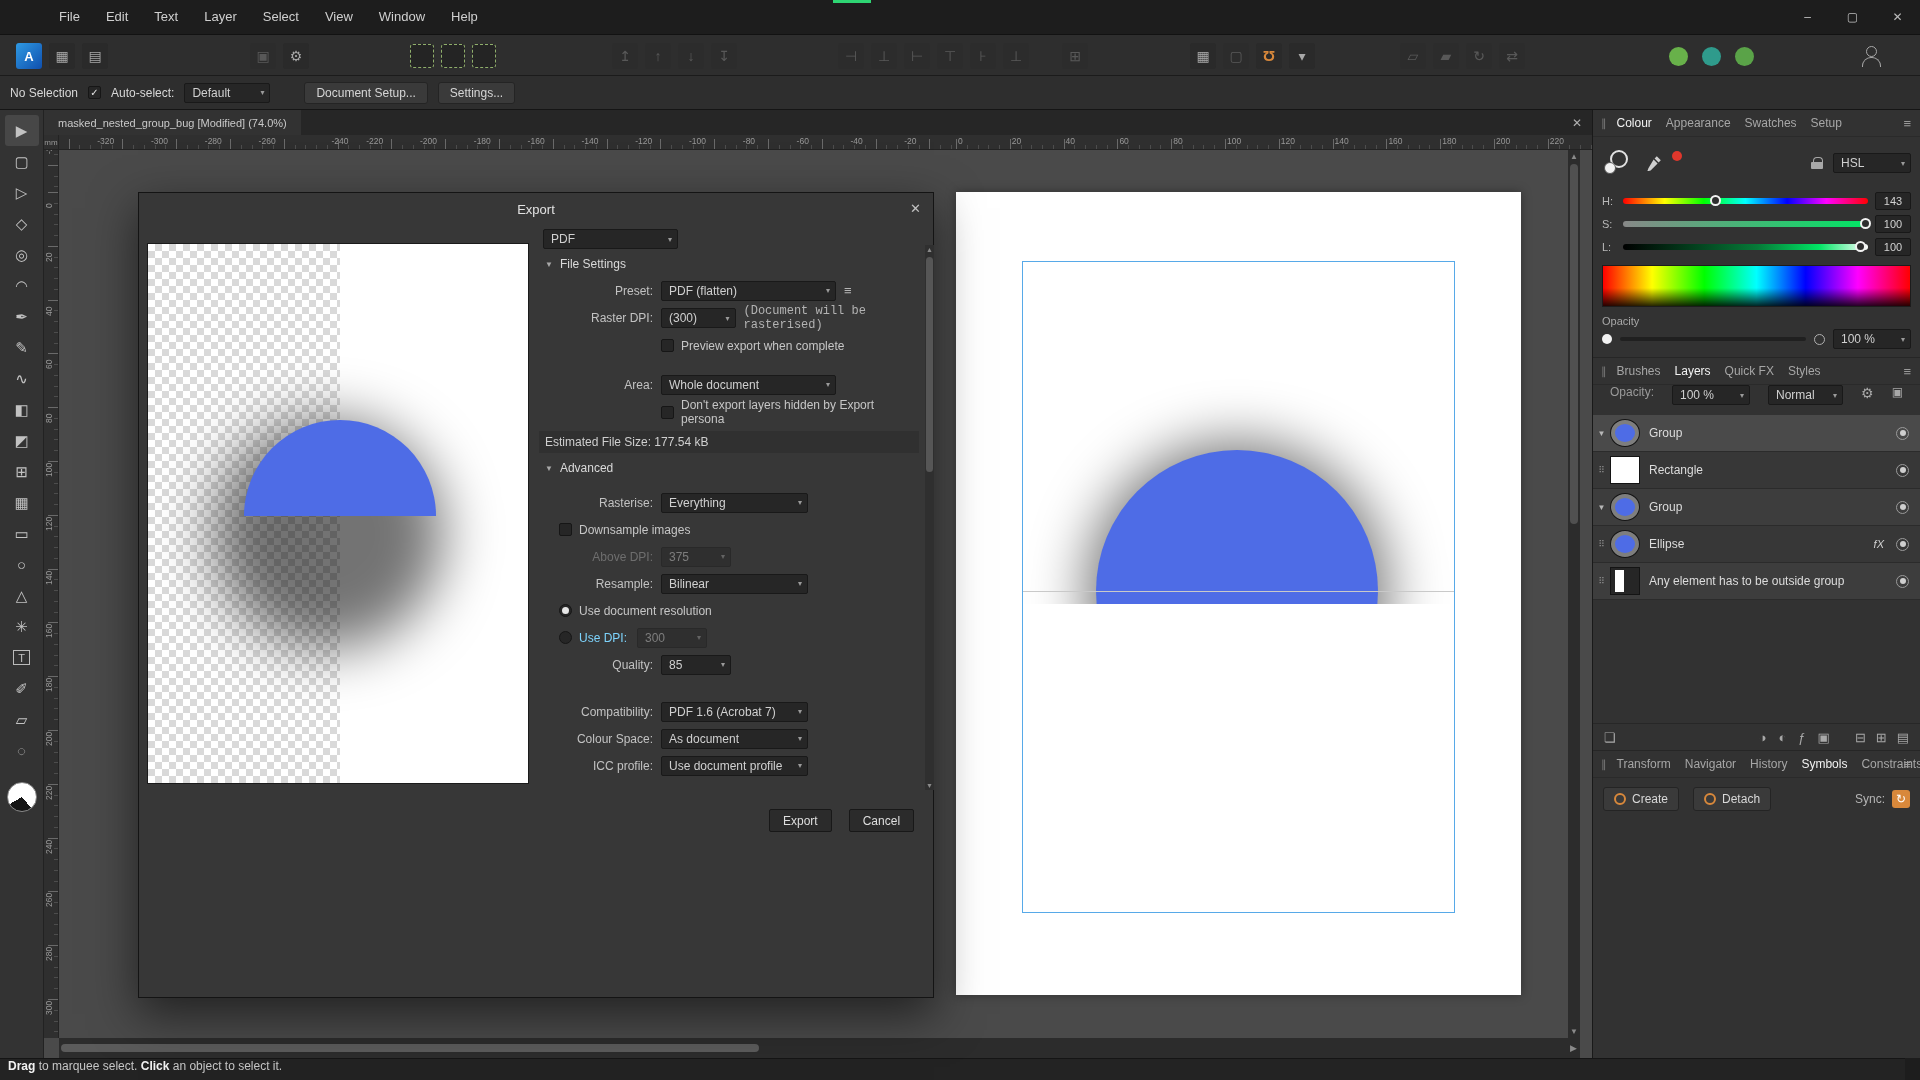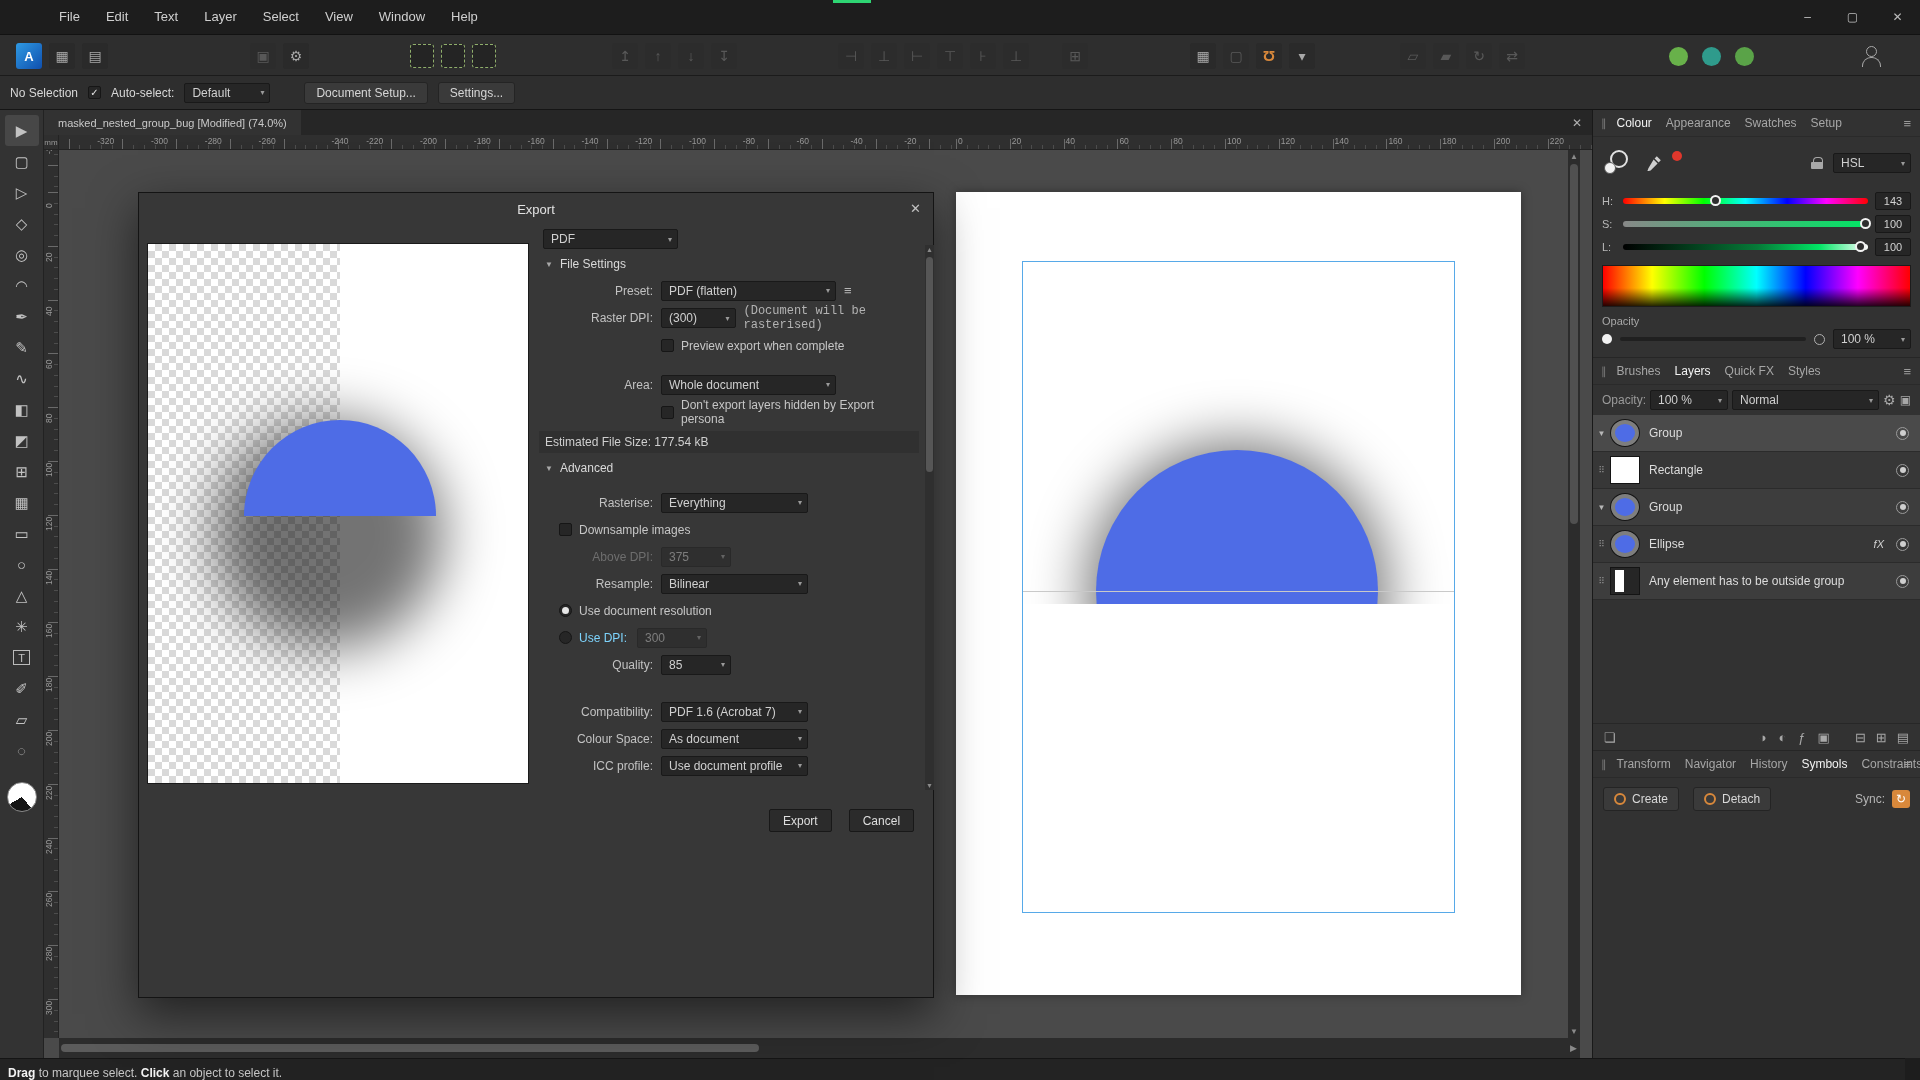--- a/index.html
+++ b/index.html
@@ -146,21 +146,21 @@
 .slthumb{position:absolute;top:-3px;width:11px;height:11px;border-radius:50%;background:#2e2e2e;border:2px solid #f2f2f2;margin-left:-6px;}
 .slval{width:36px;height:18px;background:#262626;border:1px solid #181818;border-radius:2px;color:#d2d2d2;font-size:11px;display:flex;align-items:center;justify-content:center;flex:none;}
 .spectrum{margin:7px 9px 0 9px;height:42px;border:1px solid #1c1c1c;
  background:linear-gradient(to bottom,rgba(255,255,255,.0) 0%,rgba(0,0,0,0) 55%,rgba(0,0,0,.85) 100%),linear-gradient(to right,#f00 0%,#ff0 16%,#0f0 33%,#0ff 50%,#00f 66%,#f0f 83%,#f00 100%);}
 .op-label{padding:8px 0 2px 9px;color:#a8a8a8;font-size:11px;}
 .op-row{display:flex;align-items:center;gap:8px;padding:0 9px 8px 9px;}
 .op-thumb{width:10px;height:10px;border-radius:50%;background:#f2f2f2;flex:none;}
 .op-track{flex:1;height:4px;border-radius:2px;background:#202020;}
 .op-ring{width:11px;height:11px;border-radius:50%;border:1.5px solid #b0b0b0;flex:none;}
 .psep{height:1px;background:#262626;}
-.lhead{display:flex;align-items:center;gap:4px;height:30px;padding:0 9px;}
+.lhead{display:flex;align-items:flex-start;gap:18px;height:30px;padding:0 17px;}
 .lhead .lab{color:#9a9a9a;}
 .dd.blend{flex:1;justify-content:space-between;}
 .gearglyph{color:#a8a8a8;font-size:14px;}
 .sqglyph{color:#a8a8a8;font-size:12px;}
 .layer-list{}
 .lrow{height:37px;display:flex;align-items:center;position:relative;border-bottom:1px solid #2b2b2b;background:#3d3d3d;}
 .lrow.child{background:#373737;}
 .lrow.selected{background:#4a4a4a;}
 .lchev{width:17px;text-align:center;color:#b8b8b8;font-size:8px;flex:none;}
 .lhandle{width:17px;text-align:center;color:#8d8d8d;font-size:9px;flex:none;}
@@ -177,21 +177,21 @@
 .lfooter{height:27px;border-top:1px solid #272727;display:flex;align-items:center;padding:0 8px;gap:5px;}
 .ficon{color:#a8a8a8;font-size:13px;padding:0 3px;}
 .fmid{margin-left:auto;display:flex;gap:6px;}
 .fright{display:flex;gap:4px;margin-left:14px;}
 .sym-content{display:flex;align-items:center;gap:14px;padding:9px 10px;}
 .sym-btn{background:#3a3a3a;border:1px solid #242424;border-radius:3px;height:24px;padding:0 10px;display:inline-flex;align-items:center;gap:6px;color:#d8d8d8;}
 .sym-dot{width:12px;height:12px;border-radius:50%;border:2px solid var(--orange);display:inline-block;}
 .sync-wrap{margin-left:auto;display:flex;align-items:center;gap:7px;color:#b5b5b5;}
 .sync-ic{width:18px;height:18px;border-radius:3px;background:var(--orange);color:#fff;display:flex;align-items:center;justify-content:center;font-size:12px;}
 
-.statusbar{position:absolute;left:0;bottom:0;right:15px;height:22px;background:#232323;border-top:1px solid #151515;display:flex;align-items:flex-end;padding-left:8px;font-size:12px;color:#c6c6c6;}
+.statusbar{position:absolute;left:0;bottom:0;right:15px;height:22px;background:#232323;border-top:1px solid #151515;display:flex;align-items:flex-start;padding-left:8px;font-size:12px;color:#c6c6c6;}
 .statusbar b{color:#f2f2f2;}
 </style>
 </head>
 <body>
 
 <div class="menubar" data-name="menubar">
   <div class="menu-items" data-name="menu-items">
       <div class="menu-item" data-name="menu-file">File</div>
       <div class="menu-item" data-name="menu-edit">Edit</div>
       <div class="menu-item" data-name="menu-text">Text</div>

